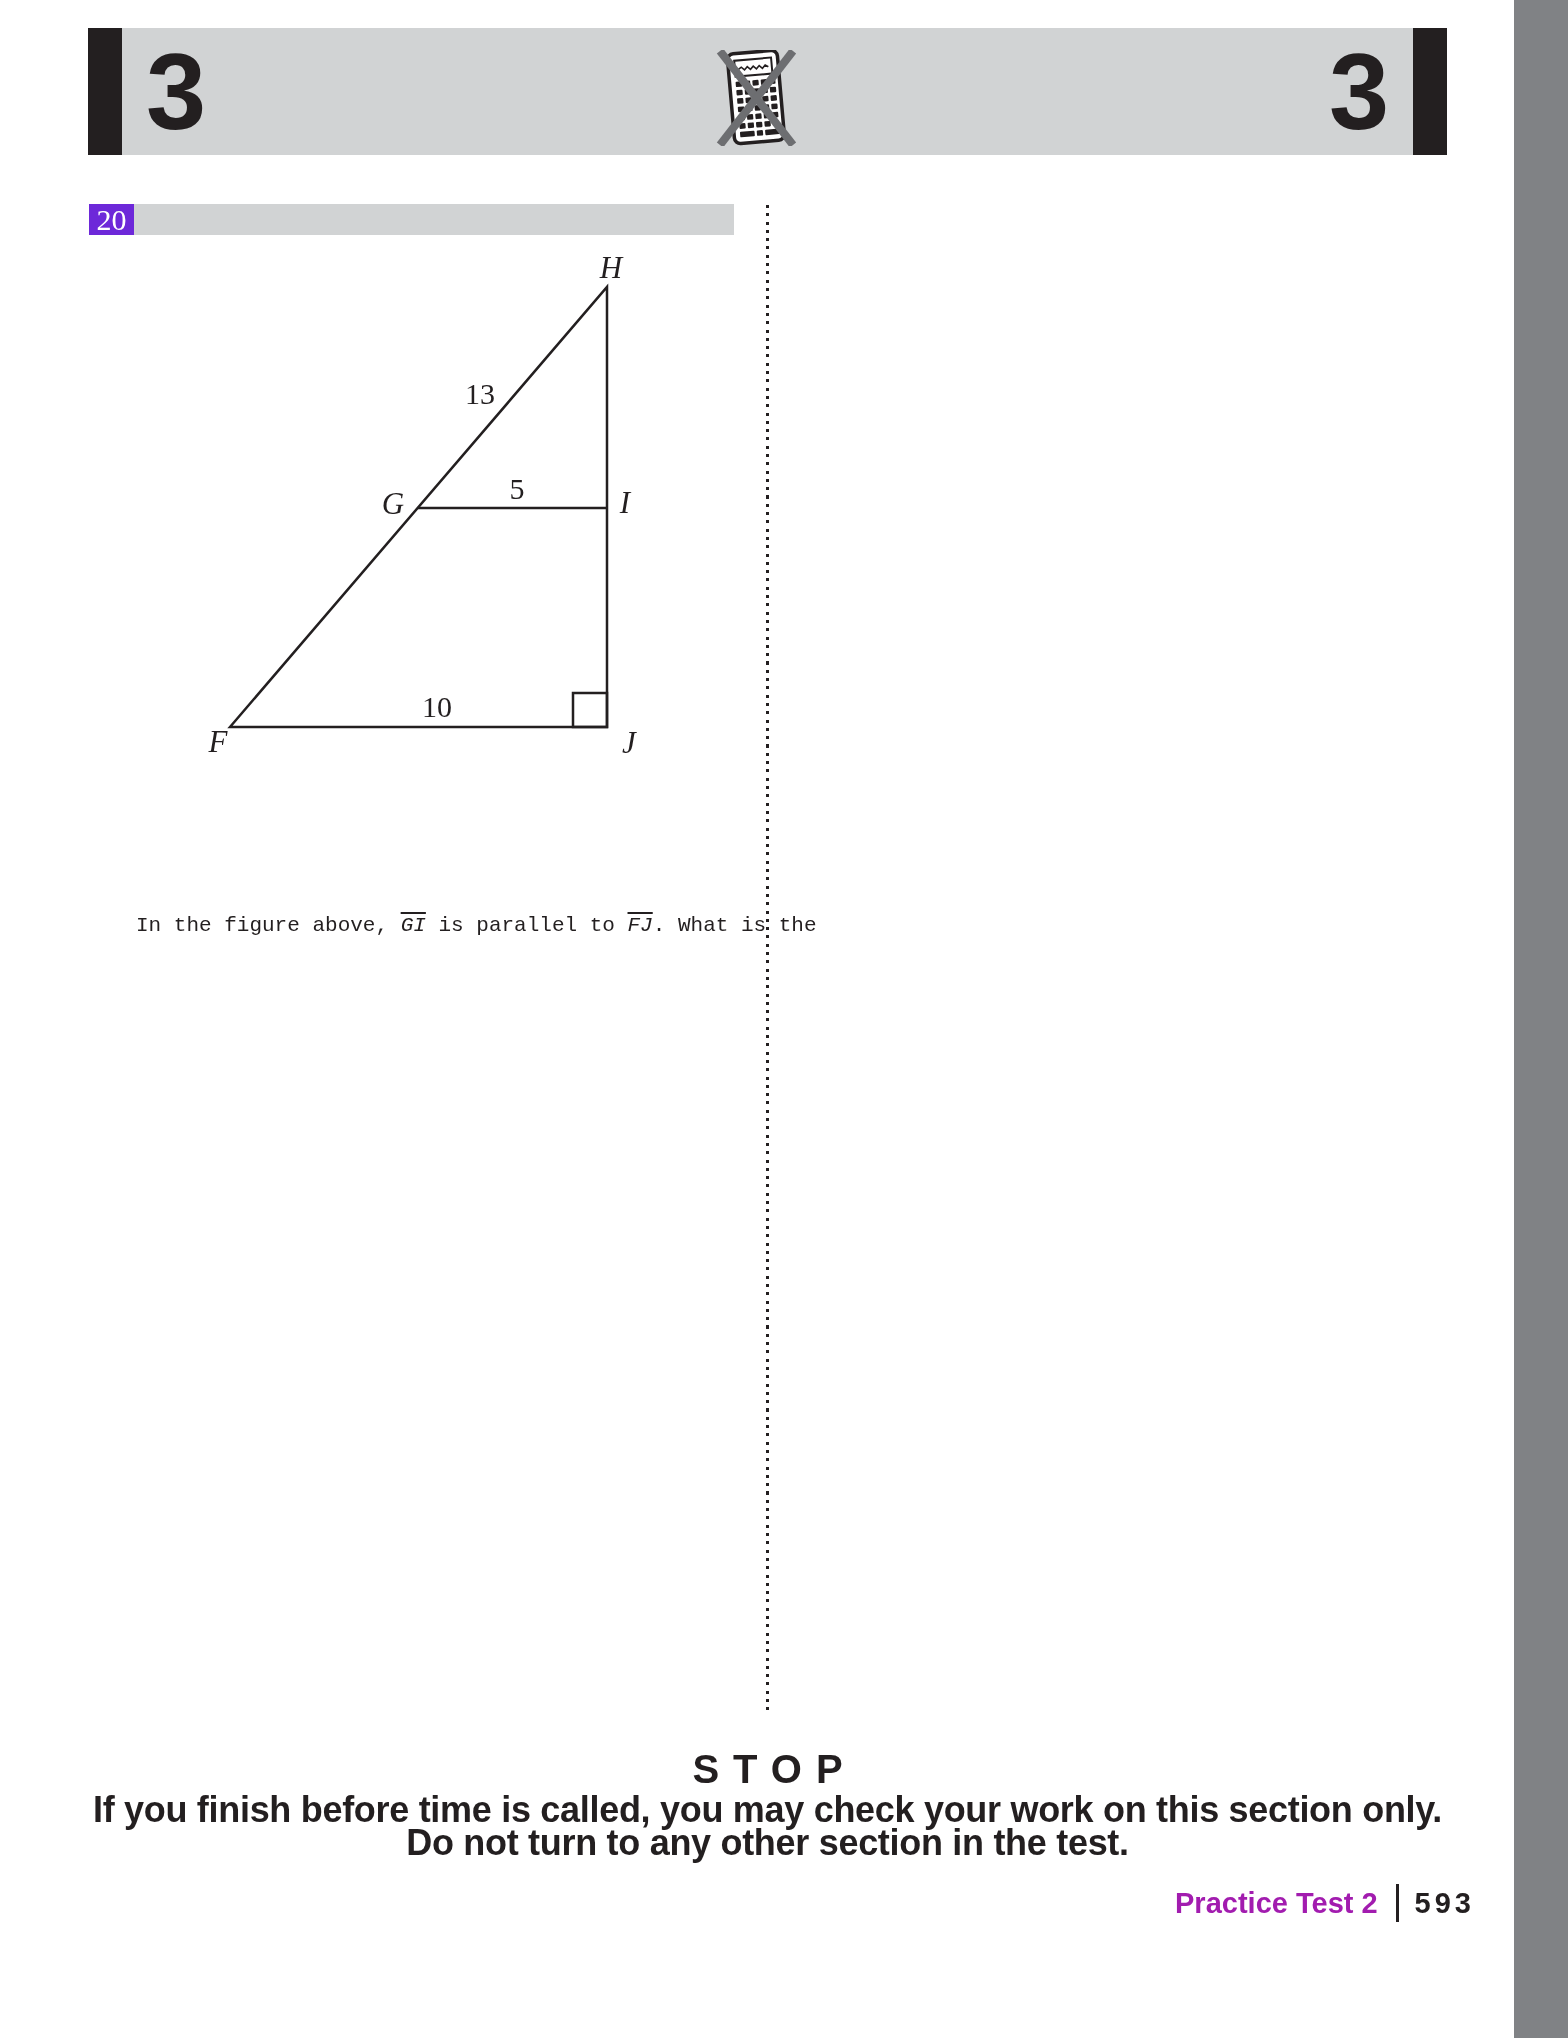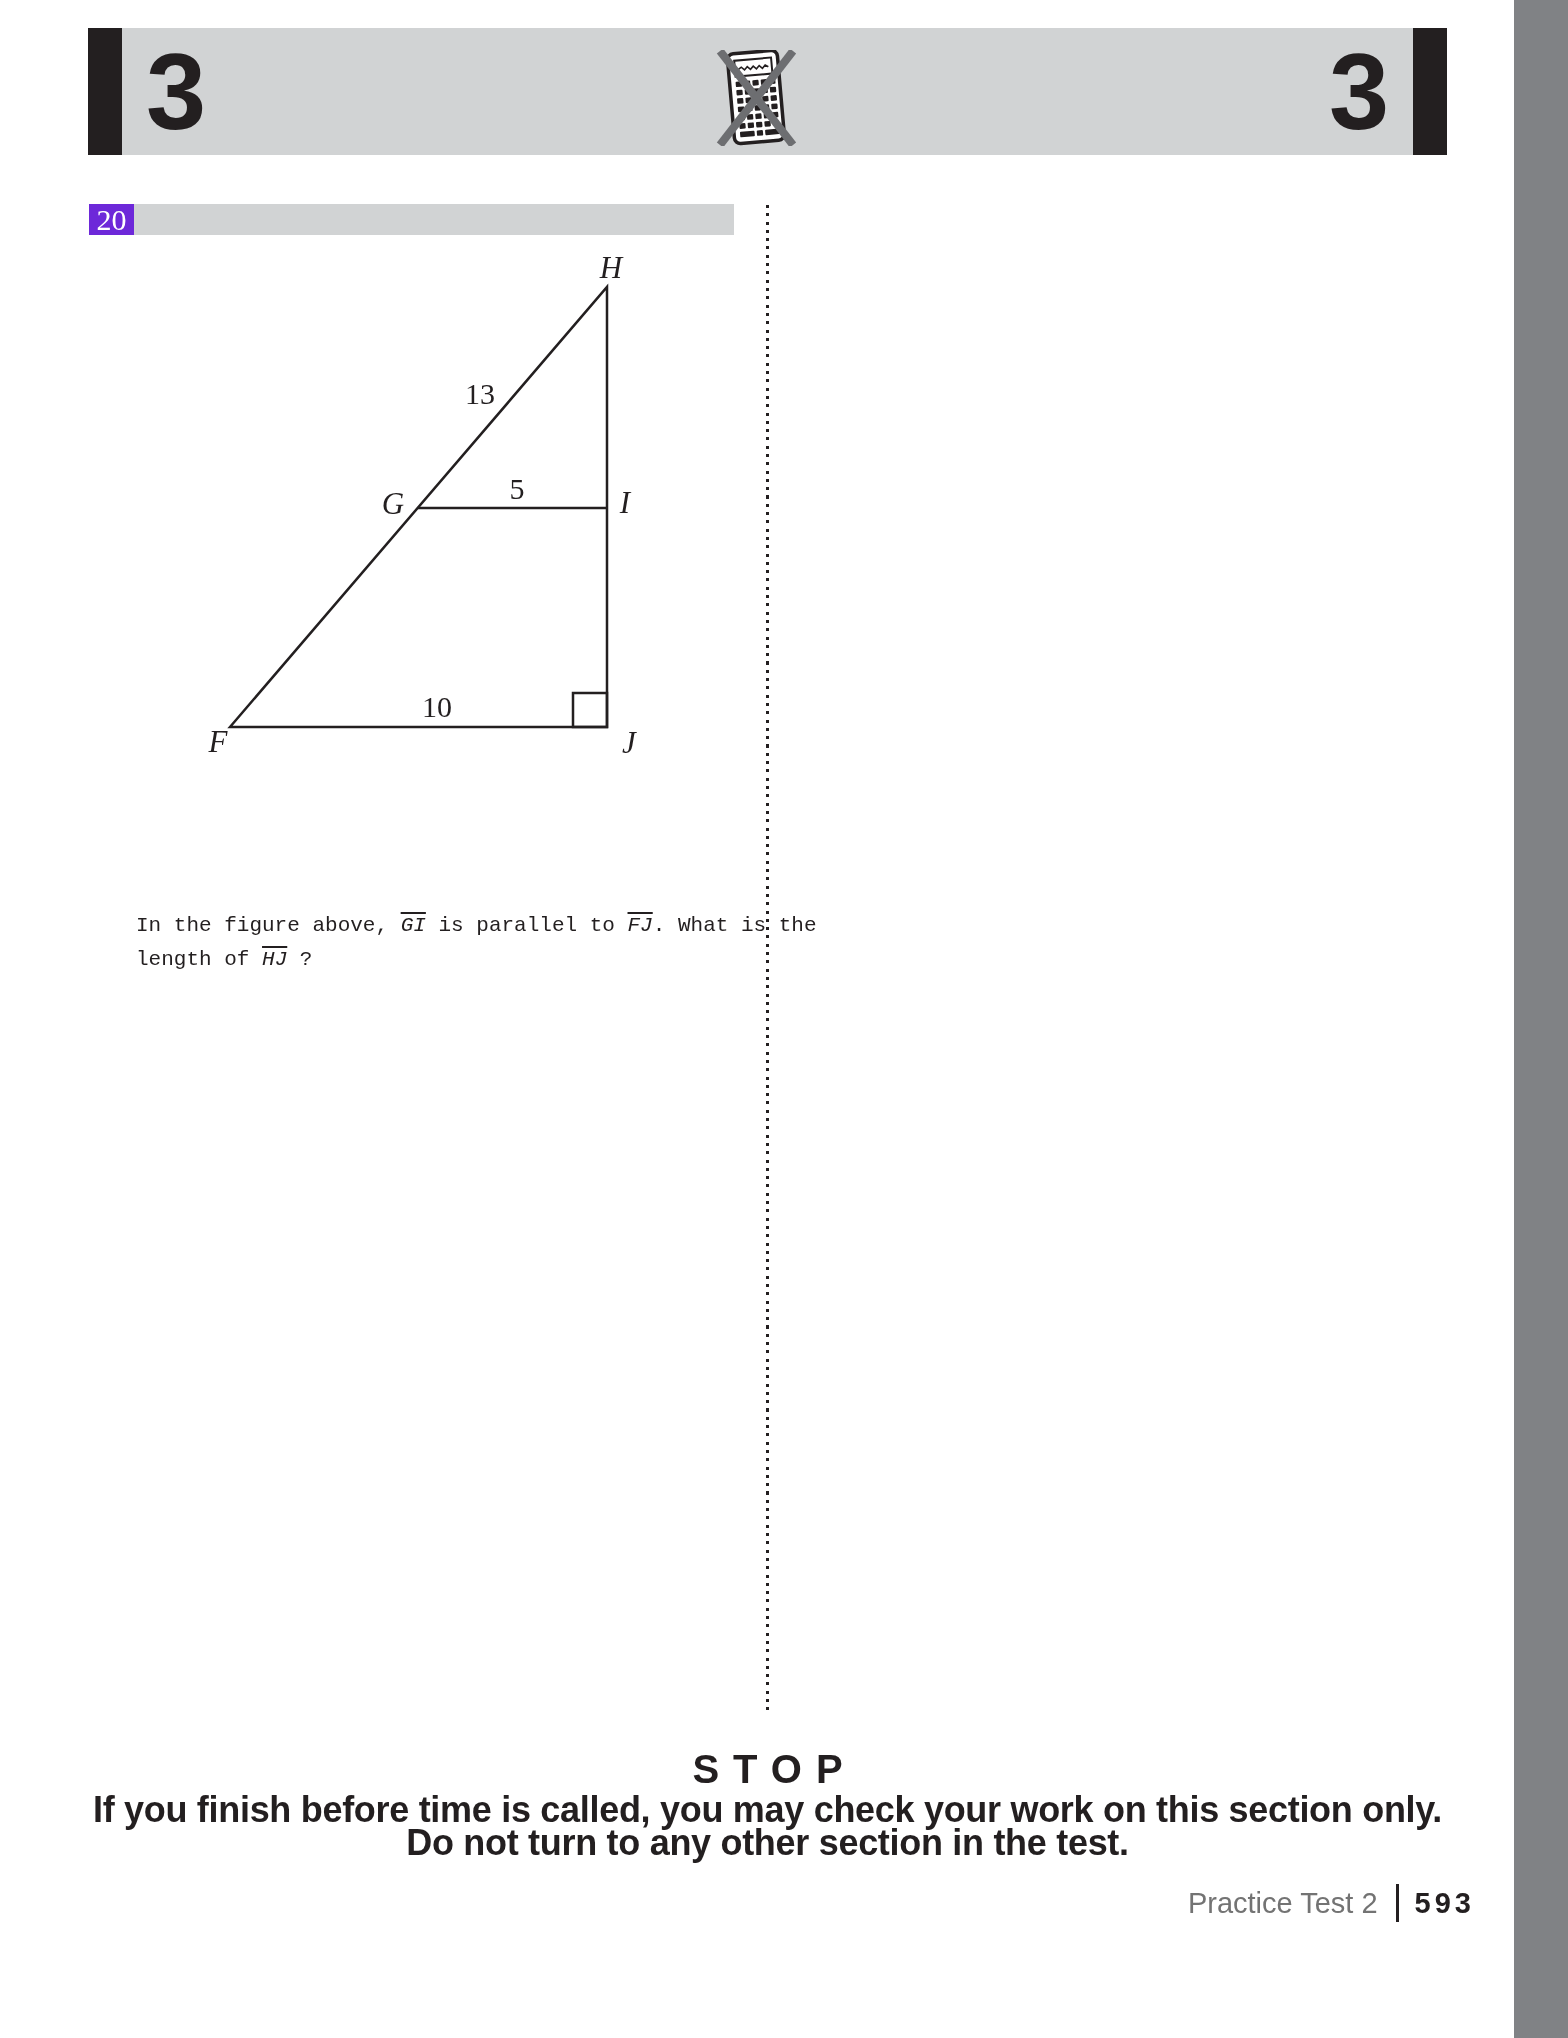--- a/index.html
+++ b/index.html
@@ -59,21 +59,21 @@
     line-height:48px; font-family:"Liberation Sans", sans-serif;margin-top:16px;
   }
   .stop-line { font-size:36px; font-weight:bold; line-height:33px; letter-spacing:-0.3px; }
 
   
   .footer {
     position:absolute; top:1884px; left:88px; width:1387px; text-align:right;
     color:#231f20; font-family:"Liberation Sans", sans-serif; font-size:29px; line-height:34px;
     white-space:nowrap;
   }
-  .footer-test { font-weight:normal; color:#737373; }
+  .footer-test { font-weight:bold; color:#a21caf; }
   .footer-sep { display:inline-block; width:3px; height:38px; background:#231f20;
     margin:0 16px 0 18px; vertical-align:-9px; }
   .footer-page { font-weight:bold; letter-spacing:4px; }
 </style>
 </head>
 <body>
 
 <div class="page">
 
   <div class="edge-strip"></div>
@@ -144,21 +144,20 @@
     <text class="fig-vertex" x="625" y="513" text-anchor="middle">I</text>
     <text class="fig-vertex" x="218" y="752" text-anchor="middle">F</text>
     <text class="fig-vertex" x="629" y="753" text-anchor="middle">J</text>
     <text class="fig-num" x="480" y="404" text-anchor="middle">13</text>
     <text class="fig-num" x="517" y="499" text-anchor="middle">5</text>
     <text class="fig-num" x="437" y="717" text-anchor="middle">10</text>
   </svg>
 
   <div class="prompt">
     <div class="prompt-line"><span>In the figure above, </span><span class="seg">GI</span><span> is parallel to </span><span class="seg">FJ</span><span>. What is the</span></div>
-    <div class="prompt-line"><span>length of </span><span class="seg">HJ</span><span> ?</span></div>
   </div>
 
   <div class="divider"></div>
 
   <div class="stop-block">
     <div class="stop-title">STOP</div>
     <div class="stop-line">If you finish before time is called, you may check your work on this section only.</div>
     <div class="stop-line">Do not turn to any other section in the test.</div>
   </div>
 

